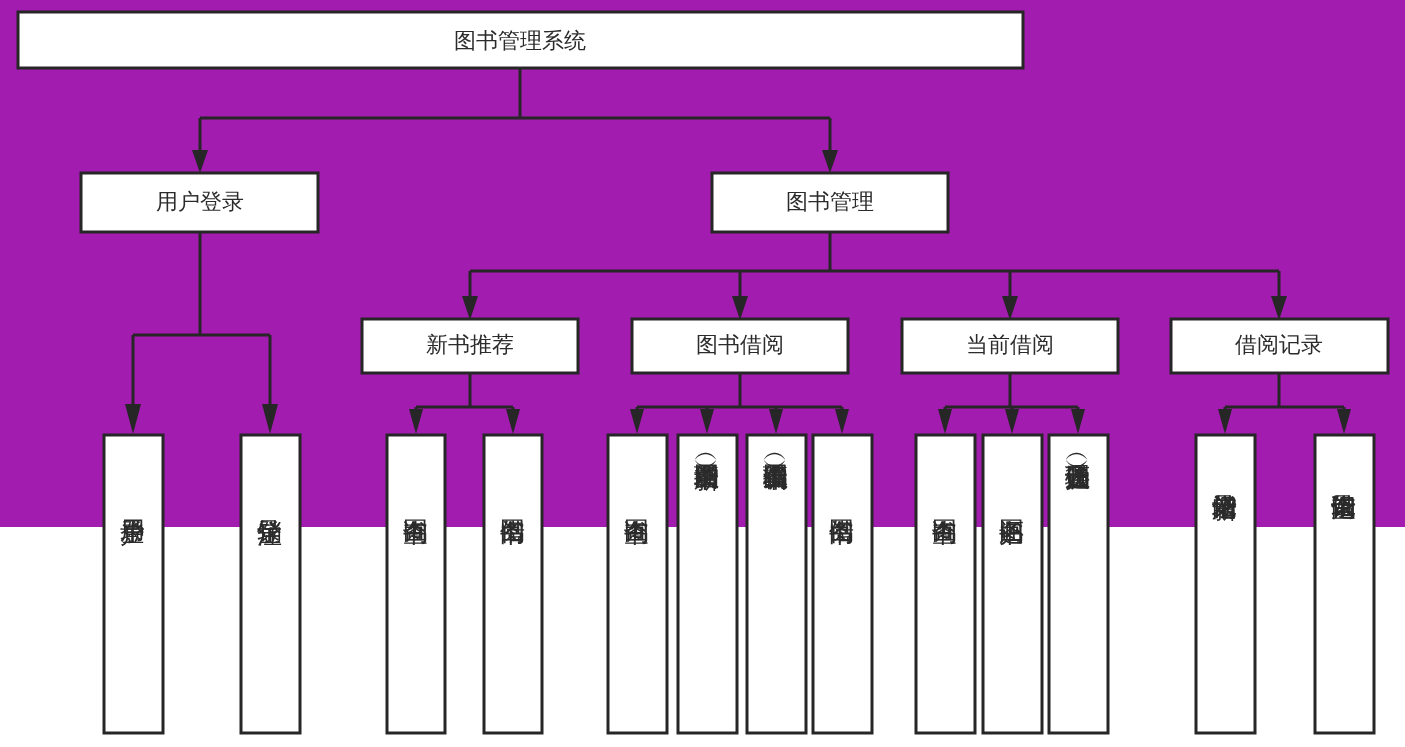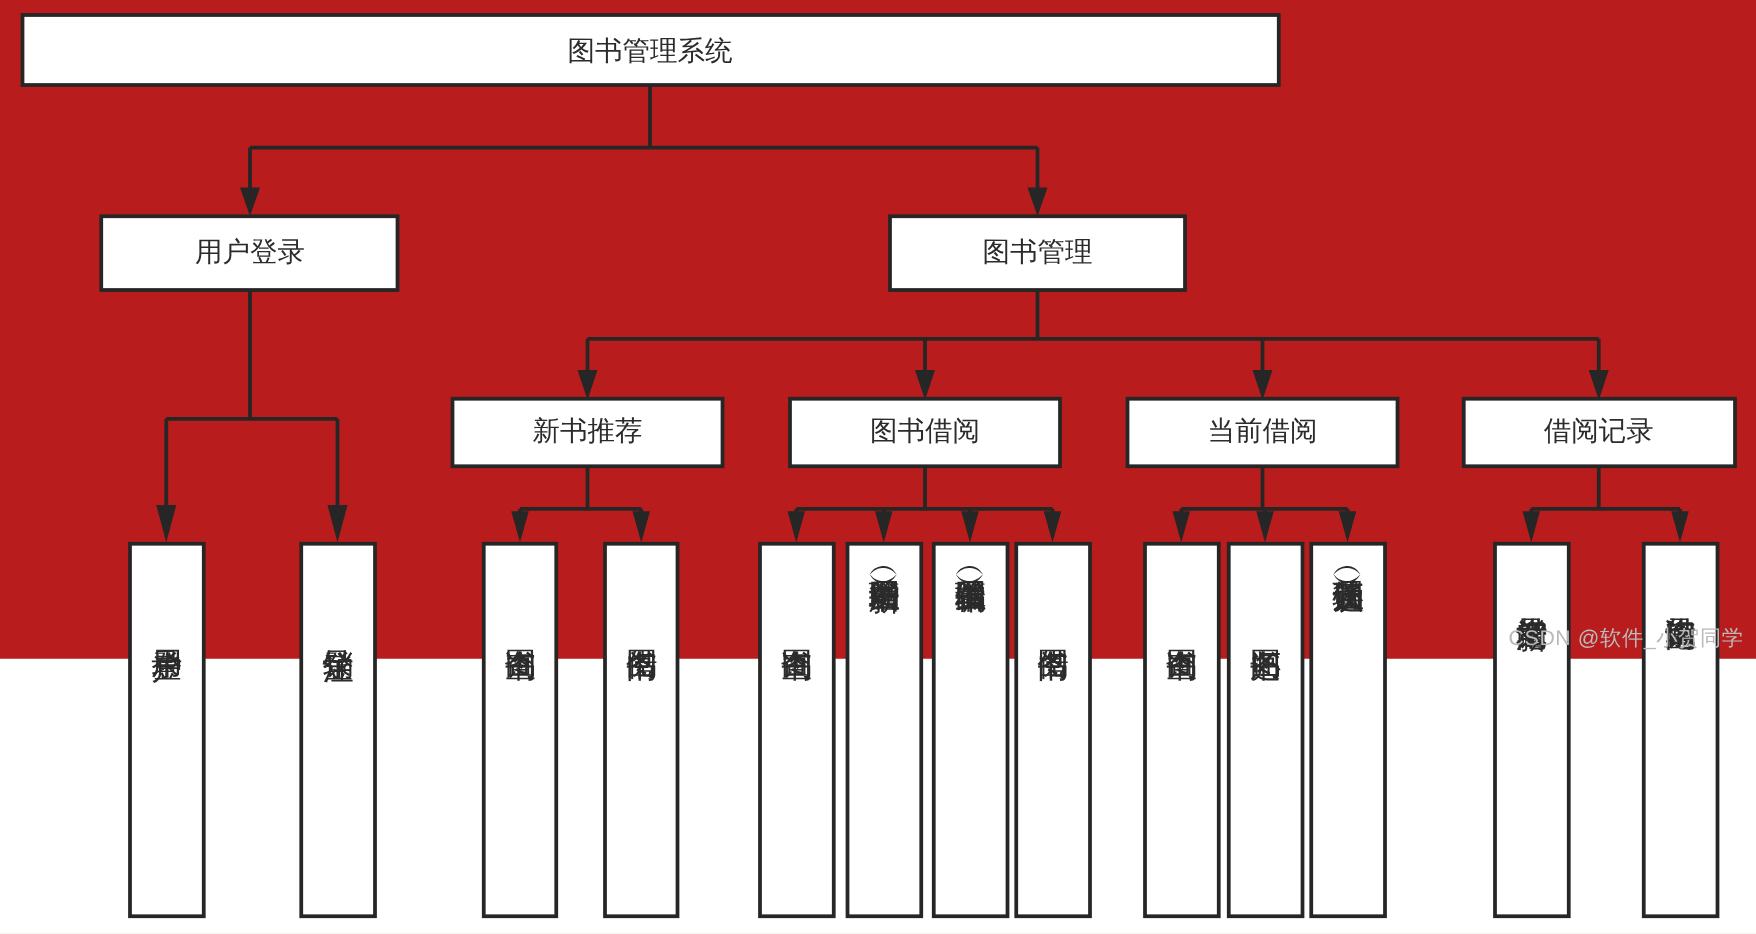--- a/index.html
+++ b/index.html
@@ -10,21 +10,21 @@
   body {
     width: 1405px;
     height: 747px;
     font-family: "Liberation Sans", "DejaVu Sans", sans-serif;
     overflow: hidden;
   }
   #diagram-root {
     position: relative;
     width: 1405px;
     height: 527px;
-    background: #b91c1c;
+    background: #a21caf;
   }
   svg.flow {
     position: absolute;
     left: 0;
     top: 0;
     width: 1405px;
     height: 747px;
     display: block;
   }
   .node-rect {
@@ -223,15 +223,14 @@
       <rect class="node-rect" x="1196" y="435" width="59" height="298"></rect>
       <text class="node-label-vert" writing-mode="tb" glyph-orientation-vertical="0" x="1225" y="475">新增借阅记录</text>
     </g>
     <g>
       <rect class="node-rect" x="1315" y="435" width="59" height="298"></rect>
       <text class="node-label-vert" writing-mode="tb" glyph-orientation-vertical="0" x="1344" y="475">查询借阅记录</text>
     </g>
 
   </svg>
 
-  <div class="watermark">CSDN @软件_小贺同学</div>
 
 </div>
 
 </body></html>

